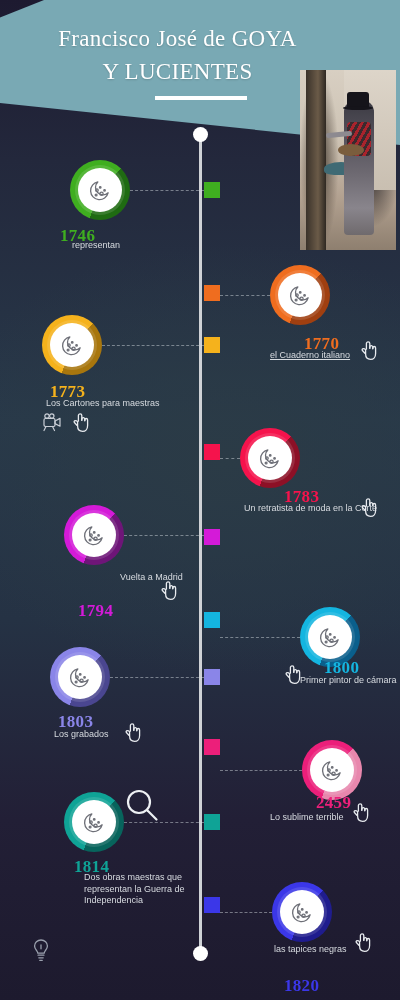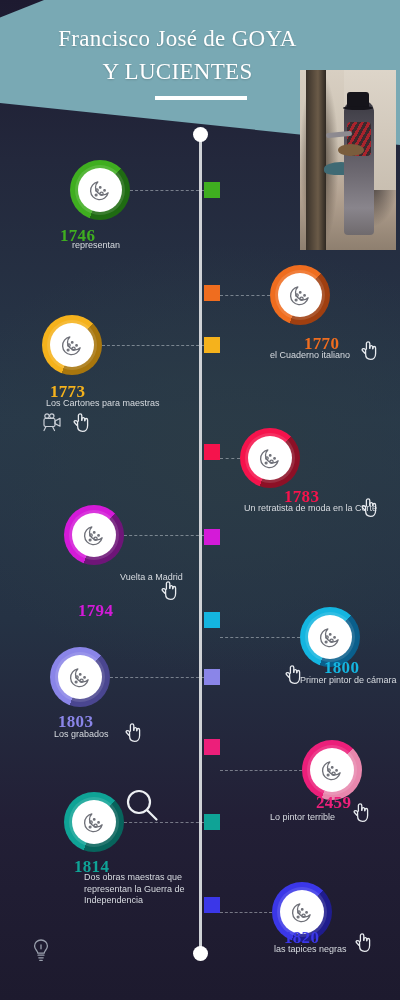--- a/index.html
+++ b/index.html
@@ -156,21 +156,21 @@
                 <circle cx="9.2" cy="12.2" r="1.15"></circle>
                 <circle cx="13.4" cy="15.4" r="1.5"></circle>
                 <circle cx="8.4" cy="16.6" r=".85"></circle>
                 <circle cx="12.2" cy="9.6" r=".7"></circle>
                 <circle cx="16.2" cy="12.4" r=".7"></circle>
               </svg>
             </span>
           </div>
         </div>
         <div class="year" style="left:292px;top:334px;color:#ef6d1f;">1770</div>
-        <div class="cap" style="left:258px;top:350px;">el Cuaderno italiano</div>
+        <div class="cap" style="left:258px;top:350px;text-decoration:underline;">el Cuaderno italiano</div>
         <div class="cursor-ic" style="left:348px;top:338px;">
           <svg viewBox="0 0 20 24" fill="none" stroke="#e8ebef" stroke-width="1.3" stroke-linecap="round" stroke-linejoin="round">
             <path d="M6.4 11.2V5.6a1.7 1.7 0 0 1 3.4 0v4.4"></path>
             <path d="M9.8 10.4V9.2a1.5 1.5 0 0 1 3 0v1.4"></path>
             <path d="M12.8 10.8V9.9a1.4 1.4 0 0 1 2.8 0v5.6c0 3.4-2 5.9-5 5.9s-5-2.2-5-5.3v-3.8c0-1.3-1.9-2.1-3-1.4-.7.5-.6 1.3 0 1.9l2.3 2.4"></path>
           </svg>
         </div>
       </div>
       <div class="node">
         <div class="conn" style="left:90px;top:345px;width:102px;"></div>
@@ -327,21 +327,21 @@
                 <circle cx="9.2" cy="12.2" r="1.15"></circle>
                 <circle cx="13.4" cy="15.4" r="1.5"></circle>
                 <circle cx="8.4" cy="16.6" r=".85"></circle>
                 <circle cx="12.2" cy="9.6" r=".7"></circle>
                 <circle cx="16.2" cy="12.4" r=".7"></circle>
               </svg>
             </span>
           </div>
         </div>
         <div class="year" style="left:304px;top:793px;color:#ec1f7a;">2459</div>
-        <div class="cap" style="left:258px;top:812px;">Lo pintor terrible</div>
+        <div class="cap" style="left:258px;top:812px;">Lo sublime terrible</div>
         <div class="cursor-ic" style="left:340px;top:800px;">
           <svg viewBox="0 0 20 24" fill="none" stroke="#e8ebef" stroke-width="1.3" stroke-linecap="round" stroke-linejoin="round">
             <path d="M6.4 11.2V5.6a1.7 1.7 0 0 1 3.4 0v4.4"></path>
             <path d="M9.8 10.4V9.2a1.5 1.5 0 0 1 3 0v1.4"></path>
             <path d="M12.8 10.8V9.9a1.4 1.4 0 0 1 2.8 0v5.6c0 3.4-2 5.9-5 5.9s-5-2.2-5-5.3v-3.8c0-1.3-1.9-2.1-3-1.4-.7.5-.6 1.3 0 1.9l2.3 2.4"></path>
           </svg>
         </div>
       </div>
       <div class="node">
         <div class="conn" style="left:112px;top:822px;width:80px;"></div>
@@ -379,21 +379,21 @@
                 <path d="M19.5 14.6A8.2 8.2 0 1 1 10 4.6a6.4 6.4 0 0 0 9.5 10z"></path>
                 <circle cx="9.2" cy="12.2" r="1.15"></circle>
                 <circle cx="13.4" cy="15.4" r="1.5"></circle>
                 <circle cx="8.4" cy="16.6" r=".85"></circle>
                 <circle cx="12.2" cy="9.6" r=".7"></circle>
                 <circle cx="16.2" cy="12.4" r=".7"></circle>
               </svg>
             </span>
           </div>
         </div>
-        <div class="year" style="left:272px;top:928px;color:#3b37e8;">1820</div>
+        <div class="year" style="left:272px;top:976px;color:#3b37e8;">1820</div>
         <div class="cap" style="left:262px;top:944px;">las tapices negras</div>
         <div class="cursor-ic" style="left:342px;top:930px;">
           <svg viewBox="0 0 20 24" fill="none" stroke="#e8ebef" stroke-width="1.3" stroke-linecap="round" stroke-linejoin="round">
             <path d="M6.4 11.2V5.6a1.7 1.7 0 0 1 3.4 0v4.4"></path>
             <path d="M9.8 10.4V9.2a1.5 1.5 0 0 1 3 0v1.4"></path>
             <path d="M12.8 10.8V9.9a1.4 1.4 0 0 1 2.8 0v5.6c0 3.4-2 5.9-5 5.9s-5-2.2-5-5.3v-3.8c0-1.3-1.9-2.1-3-1.4-.7.5-.6 1.3 0 1.9l2.3 2.4"></path>
           </svg>
         </div>
       </div>
     </div>

